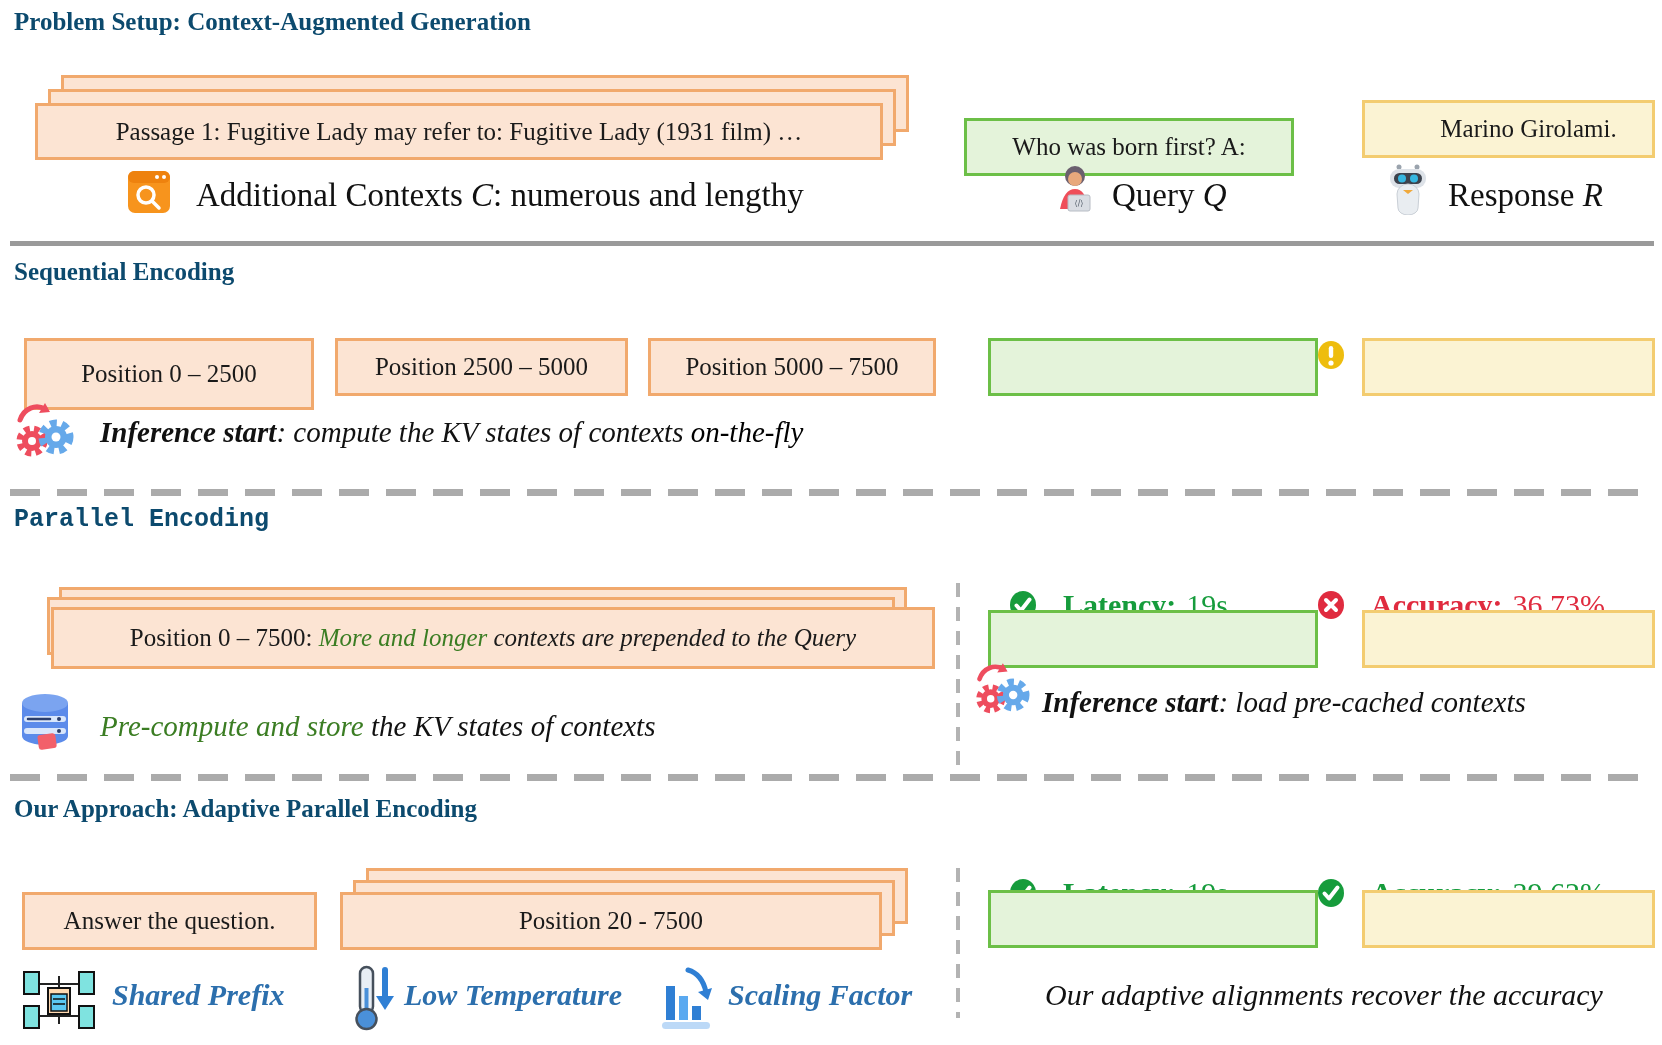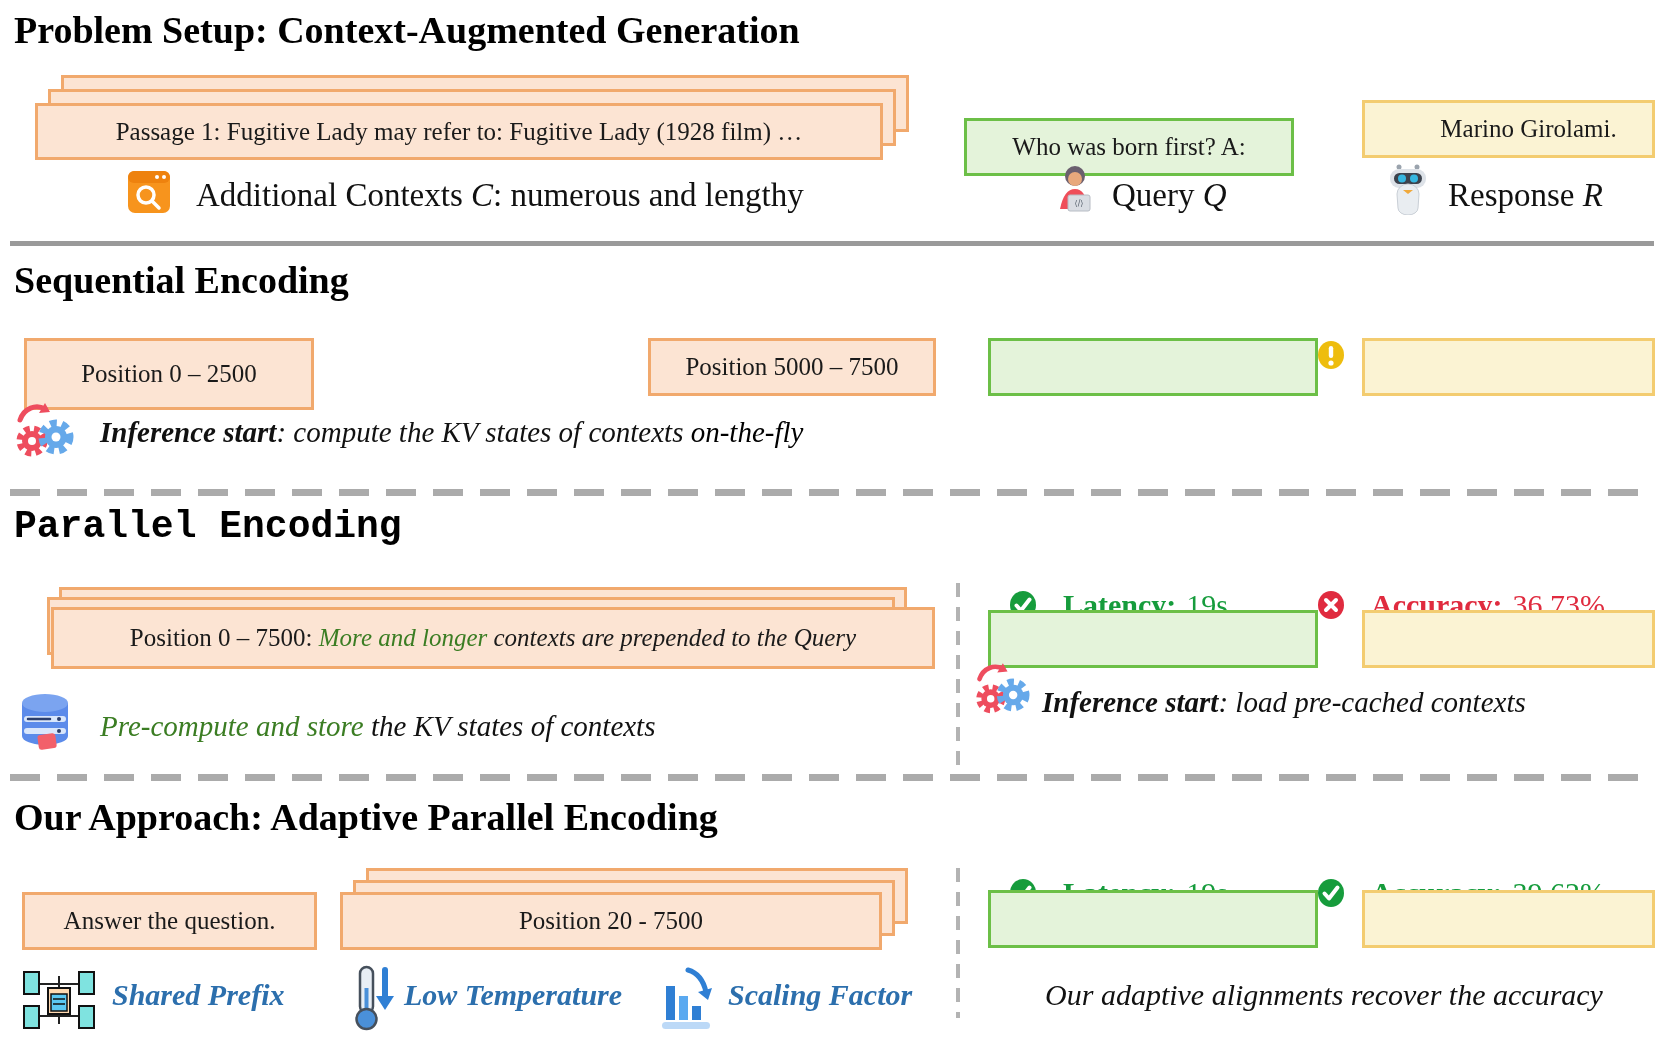--- a/index.html
+++ b/index.html
@@ -1,19 +1,19 @@
 <!DOCTYPE html>
 <html><head>
 <meta charset="utf-8">
 <style>
   html,body{margin:0;padding:0;background:#fff;}
   #canvas{position:relative;width:1662px;height:1045px;background:#fff;overflow:hidden;
           font-family:"Liberation Serif","DejaVu Serif",serif;color:#111;}
   .abs{position:absolute;}
-  .title{font-size:38px;font-weight:bold;color:#000000;letter-spacing:0px;}
+  .title{font-size:25px;font-weight:bold;color:#0c4a6e;letter-spacing:0px;}
   .box{box-sizing:border-box;display:flex;align-items:center;justify-content:center;
        font-size:25px;color:#1a1a1a;white-space:pre-wrap;}
   .orange{background:#fce4d3;border:3px solid #f1a96d;}
   .greenb{background:#e4f3da;border:3px solid #6cbf47;}
   .yellowb{background:#fbf3d3;border:3px solid #f3cc70;}
   .stack-layer{position:absolute;background:#fce4d3;border:3px solid #f1a96d;box-sizing:border-box;}
   .status{display:flex;align-items:center;gap:10px;font-size:30px;white-space:pre;}
   .status .lbl{font-weight:bold;}
   .red{color:#e02b3f;} .gold{color:#e9b70c;} .green{color:#169c3c;}
   .caption{font-size:33px;white-space:pre-wrap;}
@@ -31,21 +31,21 @@
 <body>
 
 <div id="canvas">
 
   <div class="abs title" style="left:14px;top:8px;">Problem Setup: Context-Augmented Generation</div>
 
   <div class="abs" style="left:35px;top:75px;width:920px;height:90px;">
     <div class="stack-layer" style="left:26px;top:0;width:848px;height:57px;"></div>
     <div class="stack-layer" style="left:13px;top:14px;width:848px;height:57px;"></div>
     <div class="stack-layer box" style="left:0;top:28px;width:848px;height:57px;">
-      <span>Passage 1: Fugitive Lady may refer to: Fugitive Lady (1928 film) …</span>
+      <span>Passage 1: Fugitive Lady may refer to: Fugitive Lady (1931 film) …</span>
     </div>
   </div>
 
   <span class="abs" style="left:127px;top:170px;">
     <svg width="44" height="44" viewBox="0 0 44 44">
       <rect x="1" y="1" width="42" height="42" rx="7" fill="#f7941d"></rect>
       <rect x="1" y="1" width="42" height="12" rx="6" fill="#ee820e"></rect>
       <circle cx="30" cy="7" r="2" fill="#fff"></circle>
         <circle cx="37" cy="7" r="2" fill="#fff"></circle>
       <circle cx="19" cy="25" r="8" fill="none" stroke="#fff" stroke-width="3.5"></circle>
@@ -108,20 +108,23 @@
         <circle cx="15" cy="23" r="2.6" fill="#fff"></circle>
       </svg>
     </span>
     <span class="lbl">Accuracy:</span>
     <span>37.60%</span>
   </div>
 
   <div class="abs box orange" style="left:24px;top:338px;width:290px;height:72px;">
     <span>Position 0 – 2500</span>
   </div>
+  <div class="abs box orange" style="left:335px;top:338px;width:293px;height:58px;">
+    <span>Position 2500 – 5000</span>
+  </div>
   <div class="abs box orange" style="left:648px;top:338px;width:288px;height:58px;">
     <span>Position 5000 – 7500</span>
   </div>
   <div class="abs box greenb" style="left:988px;top:338px;width:330px;height:58px;"></div>
   <div class="abs box yellowb" style="left:1362px;top:338px;width:293px;height:58px;"></div>
 
   <span class="abs" style="left:12px;top:400px;">
     <svg width="62" height="58" viewBox="0 0 62 58">
       <path d="M8 20 C12 8, 24 4, 33 9" fill="none" stroke="#ee4d5e" stroke-width="5" stroke-linecap="round"></path>
       <polygon points="38,12 27,13 33,3" fill="#ee4d5e"></polygon>

